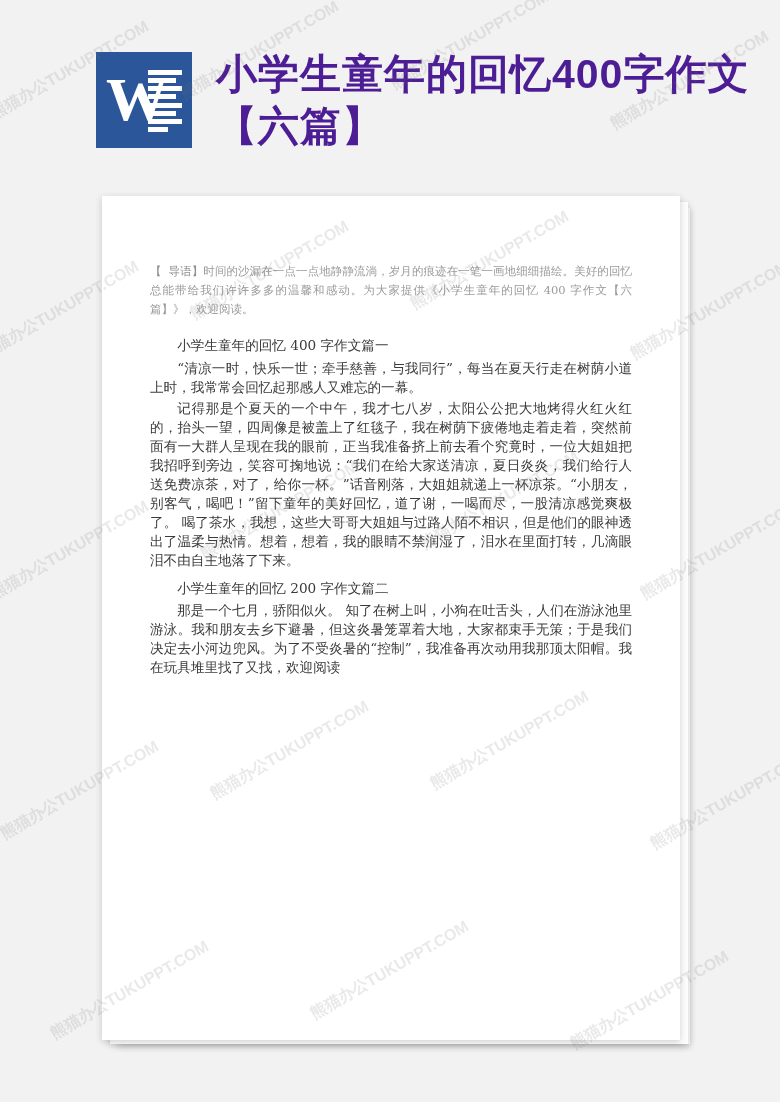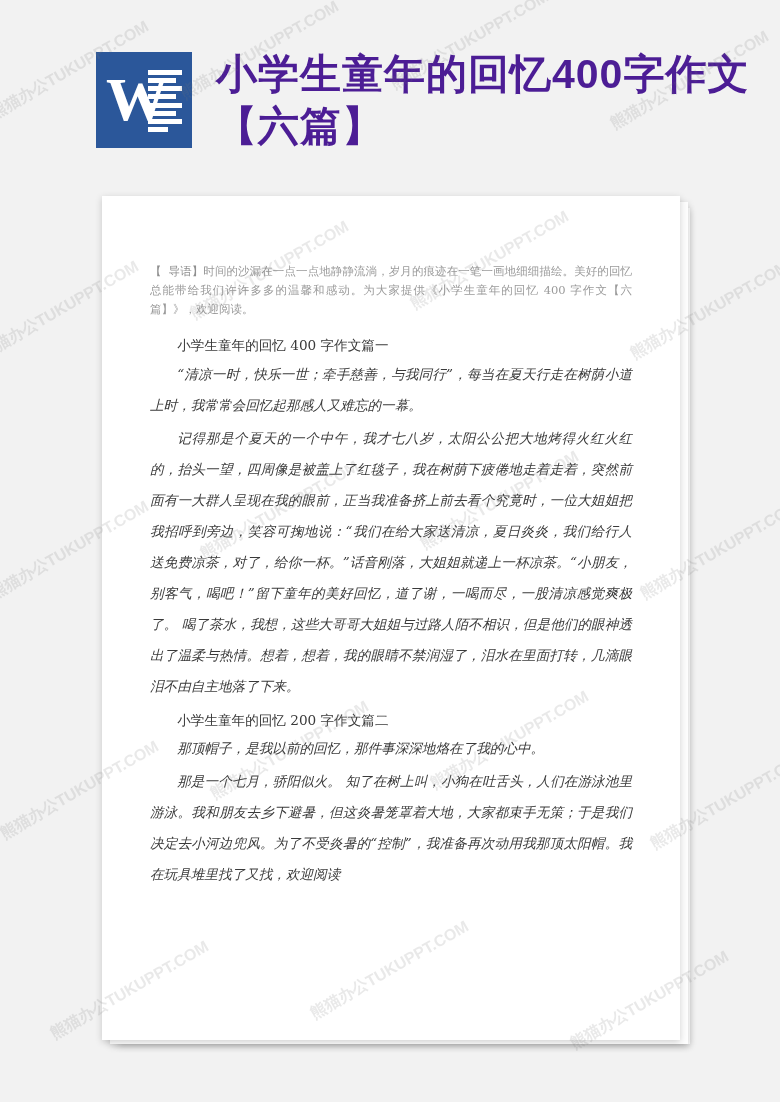--- a/index.html
+++ b/index.html
@@ -128,26 +128,25 @@
     color: #9a9a9a;
     text-align: justify;
     margin: 0 0 14px 0;
     text-indent: 0;
   }
   .lead .lead-tag { color: #8f8f8f; font-family: Liberation Mono, monospace; }
 
   p.para {
     font-family: "DejaVu Serif", serif;
     font-size: 13.6px;
-    line-height: 31px;
+    line-height: 19px;
     color: #3a3a3a;
     text-align: justify;
     margin: 0 0 6px 0;
     text-indent: 2em;
-    font-style: italic;
   }
   p.para.tight { margin-bottom: 2px; }
   p.heading {
     font-family: "DejaVu Serif", serif;
     font-size: 13.6px;
     line-height: 25.5px;
     color: #3a3a3a;
     margin: 0;
     text-indent: 2em;
   }
@@ -196,21 +195,20 @@
   <div class="sheet sheet-back1"></div>
   <div class="sheet sheet-front"></div>
 
   <div class="page-body">
     <p class="lead"><span class="lead-tag">【 导语】</span><span>时间的沙漏在一点一点地静静流淌，岁月的痕迹在一笔一画地细细描绘。美好的回忆总能带给我们许许多多的温馨和感动。为大家提供《小学生童年的回忆 400 字作文【六篇】》，欢迎阅读。</span></p>
 
     <p class="heading">小学生童年的回忆 400 字作文篇一</p>
     <p class="para tight">“清凉一时，快乐一世；牵手慈善，与我同行”，每当在夏天行走在树荫小道上时，我常常会回忆起那感人又难忘的一幕。</p>
     <p class="para">记得那是个夏天的一个中午，我才七八岁，太阳公公把大地烤得火红火红的，抬头一望，四周像是被盖上了红毯子，我在树荫下疲倦地走着走着，突然前面有一大群人呈现在我的眼前，正当我准备挤上前去看个究竟时，一位大姐姐把我招呼到旁边，笑容可掬地说：“我们在给大家送清凉，夏日炎炎，我们给行人送免费凉茶，对了，给你一杯。”话音刚落，大姐姐就递上一杯凉茶。“小朋友，别客气，喝吧！”留下童年的美好回忆，道了谢，一喝而尽，一股清凉感觉爽极了。 喝了茶水，我想，这些大哥哥大姐姐与过路人陌不相识，但是他们的眼神透出了温柔与热情。想着，想着，我的眼睛不禁润湿了，泪水在里面打转，几滴眼泪不由自主地落了下来。</p>
     <p class="heading">小学生童年的回忆 200 字作文篇二</p>
-    <p class="para tight">那顶帽子，是我以前的回忆，那件事深深地烙在了我的心中。</p>
     <p class="para">那是一个七月，骄阳似火。 知了在树上叫，小狗在吐舌头，人们在游泳池里游泳。我和朋友去乡下避暑，但这炎暑笼罩着大地，大家都束手无策；于是我们决定去小河边兜风。为了不受炎暑的“控制”，我准备再次动用我那顶太阳帽。我在玩具堆里找了又找，欢迎阅读</p>
   </div>
 </div>
 
 <div class="wm-layer">
     <div class="wm" style="left: -20px; top: 60px;">熊猫办公TUKUPPT.COM</div>
     <div class="wm" style="left: 170px; top: 40px;">熊猫办公TUKUPPT.COM</div>
     <div class="wm" style="left: 380px; top: 30px;">熊猫办公TUKUPPT.COM</div>
     <div class="wm" style="left: 600px; top: 70px;">熊猫办公TUKUPPT.COM</div>
     <div class="wm" style="left: -30px; top: 300px;">熊猫办公TUKUPPT.COM</div>

